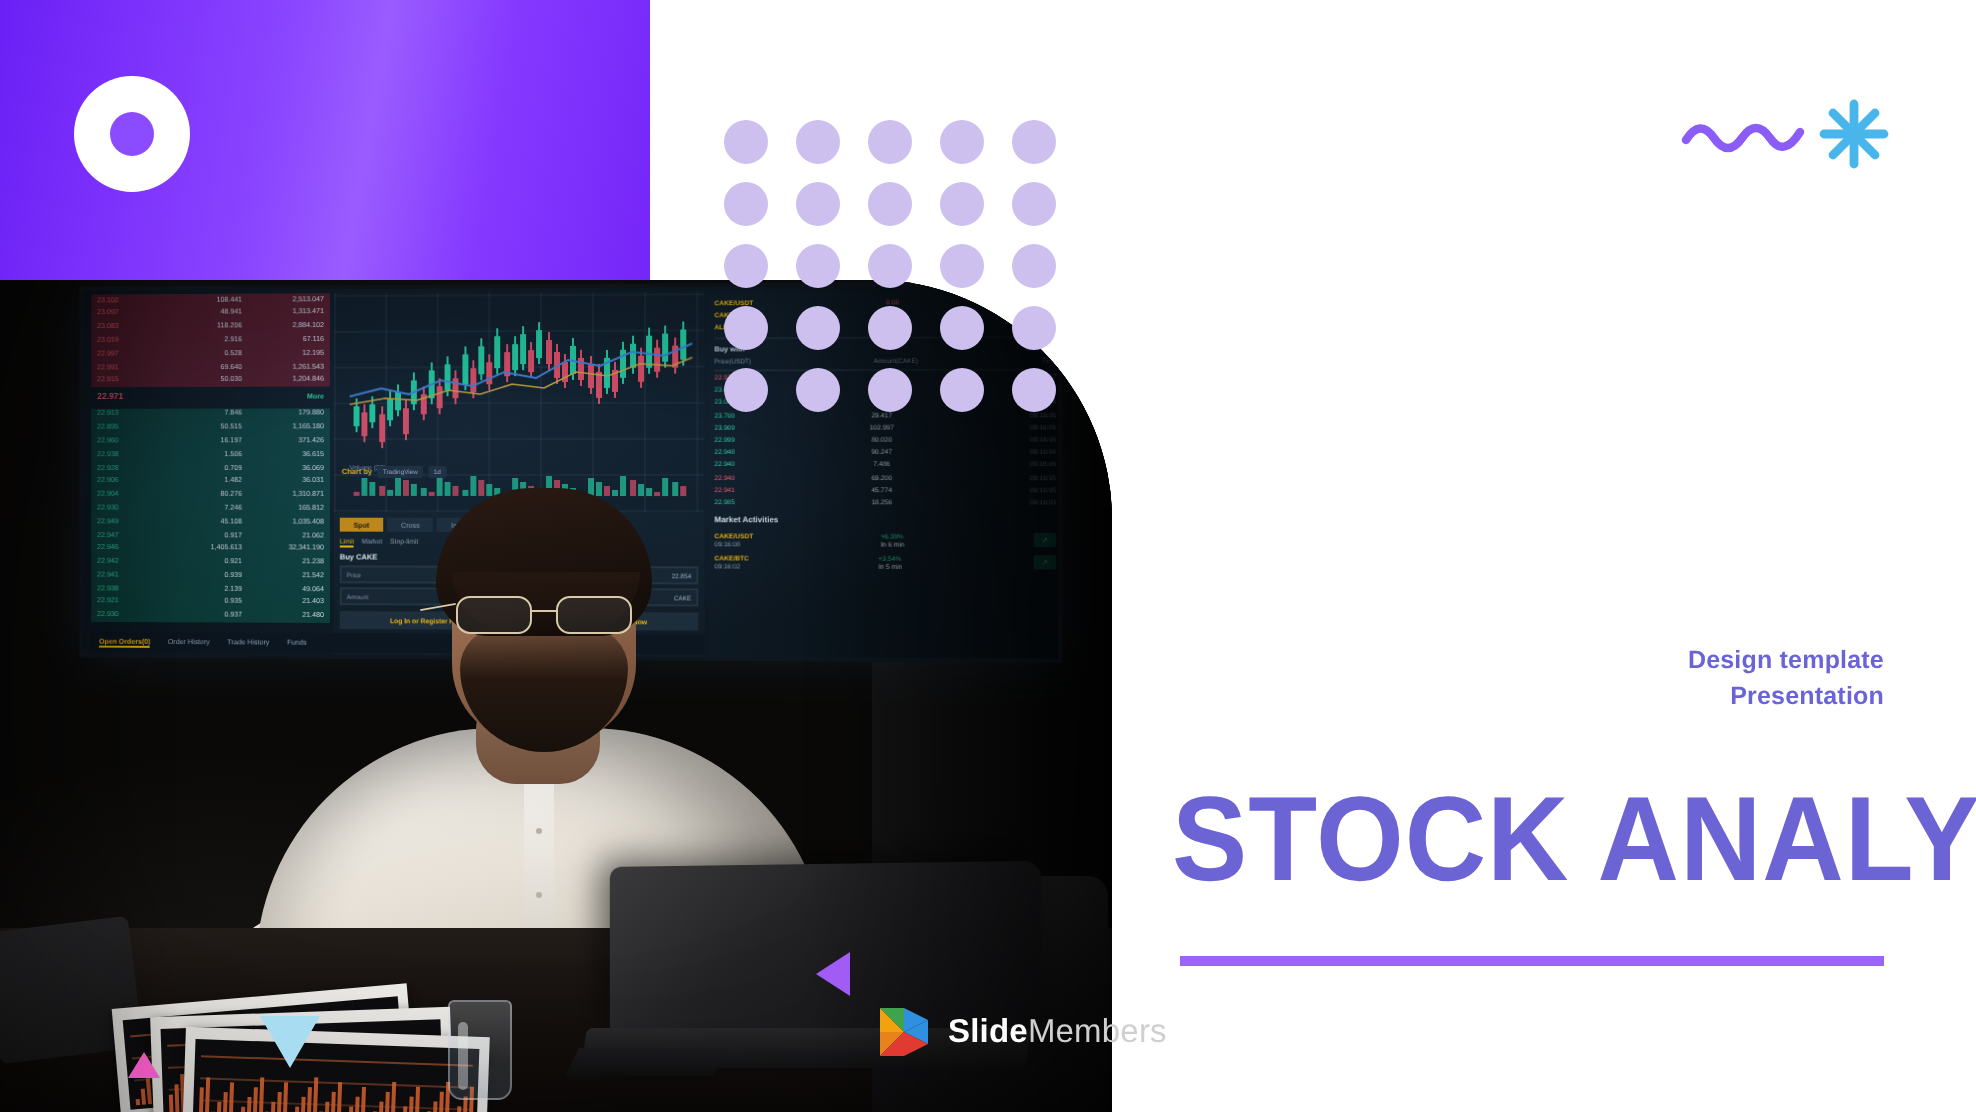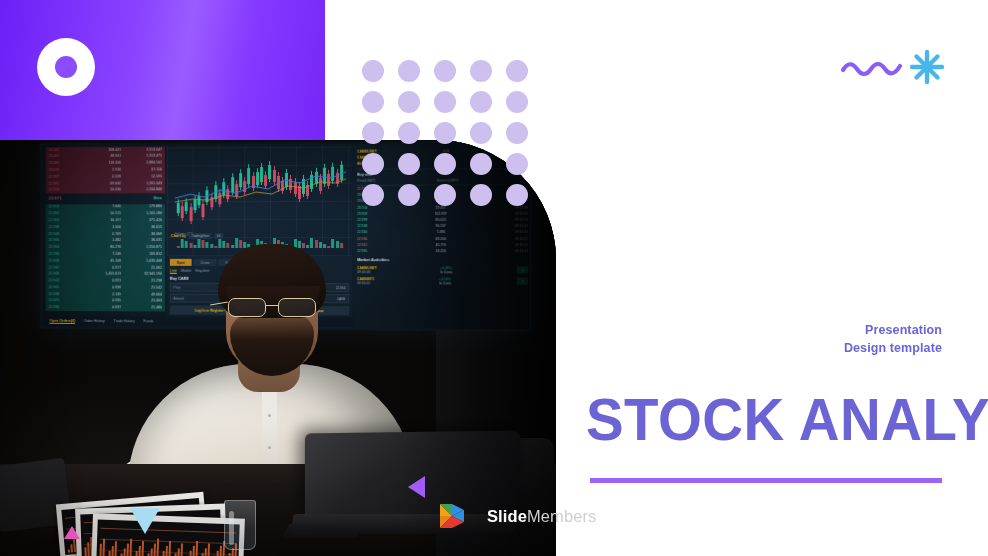--- a/index.html
+++ b/index.html
@@ -325,21 +325,21 @@
   }
   .tri-purple{
     left:408px; top:336px;
     border-top:11px solid transparent; border-bottom:11px solid transparent;
     border-right:17px solid #a05cf5;
   }
 
   
   .sm-logo{
     position:absolute; left:437px; top:501px; z-index:8;
-    display:flex; align-items:center; gap:20px;
+    display:flex; align-items:center; gap:7px;
   }
   .sm-mark{ width:30px; height:30px; }
   .sm-text{ font-size:16.5px; letter-spacing:.1px; white-space:nowrap; }
   .sm-bold{ color:#ffffff; font-weight:bold; }
   .sm-light{ color:#cfcfcf; font-weight:normal; }
 
   
   .kicker{
     position:absolute; right:46px; top:322px; width:340px;
     text-align:right; color:#6a64d8; font-weight:bold;
@@ -1089,19 +1089,19 @@
       <polygon points="3,15 15,15 3,27" fill="#e8821a"></polygon>
       <polygon points="3,27 15,15 15,27" fill="#e03a32"></polygon>
       <polygon points="15,15 27,21 15,27" fill="#e03a32"></polygon>
     </svg>
     <div class="sm-text">
       <span class="sm-bold">Slide</span><span class="sm-light">Members</span>
     </div>
   </div>
 
   <div class="kicker">
+    <div>Design template</div>
     <div>Presentation</div>
-    <div>Design template</div>
   </div>
   <div class="title">STOCK ANALYST</div>
   <div class="title-rule"></div>
 
 </div>
 
 </body></html>

